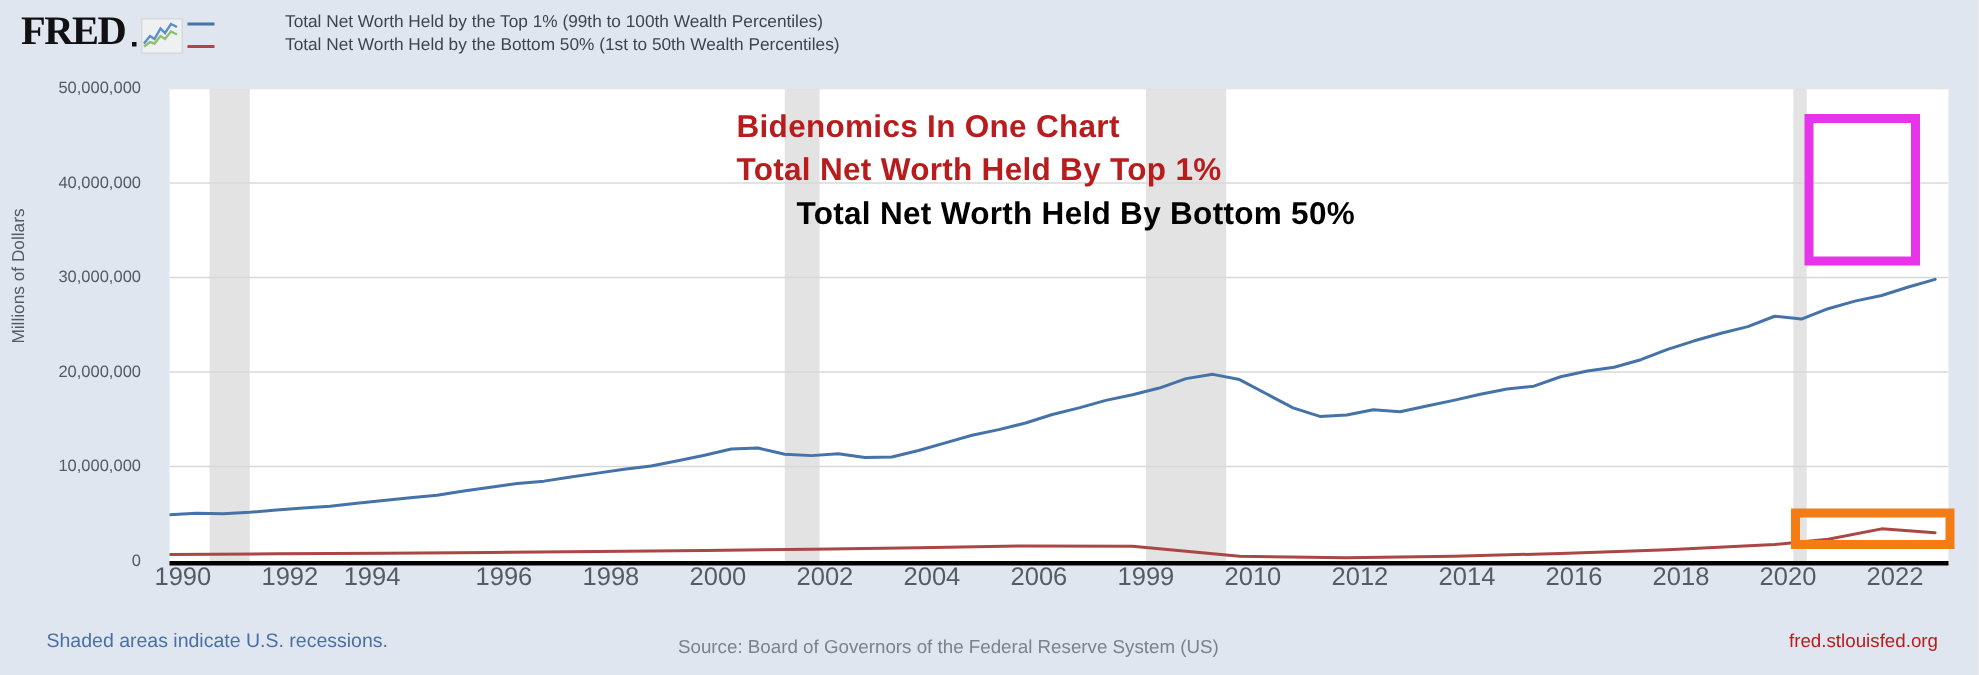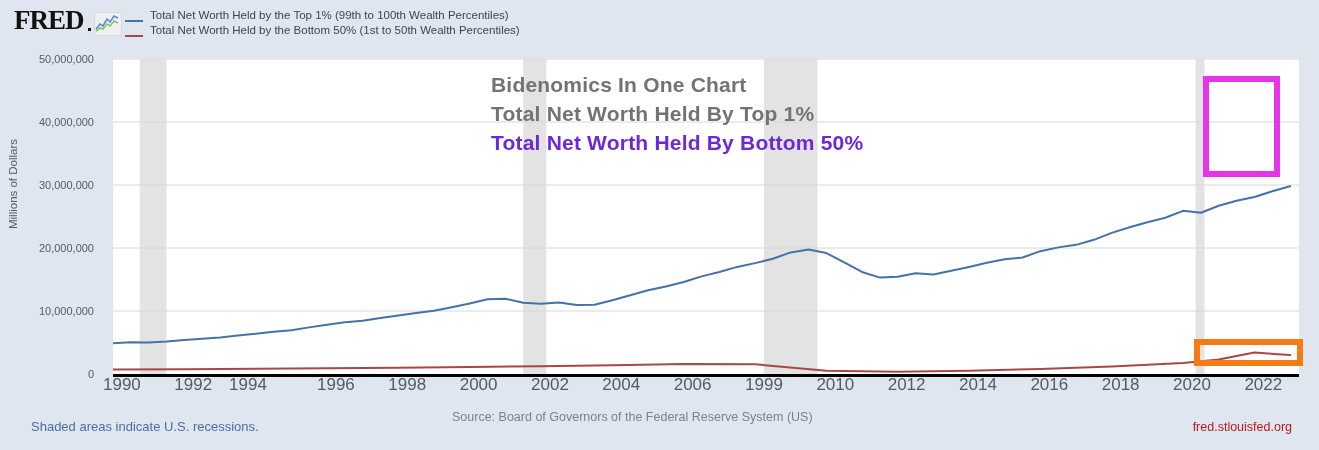--- a/index.html
+++ b/index.html
@@ -19,21 +19,21 @@
     position:absolute;left:0;top:1px;
     font-family:Liberation Serif, serif;
     font-weight:bold;font-size:27px;letter-spacing:-1px;
     color:#111;line-height:27px;
   }
   .fred-dot{position:absolute;left:74px;top:22px;width:3px;height:3px;background:#111;}
   .fred-spark{position:absolute;left:80px;top:6px;width:26px;height:22px;background:#eef0f2;border:1px solid #d5d8dc;}
   .fred-spark svg{display:block;}
 
   .legend{position:absolute;left:125px;top:9px;}
-  .legend-row{height:13px;display:flex;align-items:flex-end;margin-bottom:2px;}
+  .legend-row{height:13px;display:flex;align-items:center;margin-bottom:2px;gap:40px;}
   .legend-swatch{width:18px;height:2px;margin-right:7px;flex:0 0 auto;}
   .legend-label{font-size:11.5px;color:#3d4450;white-space:nowrap;line-height:13px;}
 
   
   .plot-wrap{position:absolute;left:113px;top:59px;width:1186px;height:315px;background:#ffffff;}
   .plot-svg{position:absolute;left:0;top:0;}
 
   .yaxis{position:absolute;left:0px;top:52px;width:106px;height:330px;}
   .ytick{position:absolute;right:4px;font-size:11px;color:#555b63;text-align:right;
          width:106px;padding-right:8px;box-sizing:border-box;line-height:12px;}
@@ -43,32 +43,32 @@
     font-size:11.5px;color:#555b63;text-align:center;
   }
   .xaxis{position:absolute;left:113px;top:378px;width:1186px;height:20px;}
   .xtick{position:absolute;top:0;font-size:17px;color:#555b63;
          transform:translateX(-50%);line-height:14px;white-space:nowrap;}
   .axis-line{position:absolute;left:113px;top:374px;width:1186px;height:3px;background:#000;}
 
   
   .annot{position:absolute;left:491px;top:70px;}
   .annot div{font-size:21px;font-weight:bold;line-height:29px;white-space:nowrap;letter-spacing:.2px;}
-  .annot .l1,.annot .l2{color:#737373;}
-  .annot .l3{color:#6d28d9;}
+  .annot .l1,.annot .l2{color:#b91c1c;}
+  .annot .l3{color:#000000;margin-left:40px;}
 
   
   .hl-box{position:absolute;box-sizing:border-box;background:transparent;}
   .hl-magenta{left:1203px;top:76px;width:77px;height:101px;border:6px solid #e834e8;}
   .hl-orange{left:1194px;top:339px;width:109px;height:27px;border:6px solid #f57c15;}
 
   
   .footer{position:absolute;left:0;top:406px;width:1319px;height:44px;}
   .foot-left{position:absolute;left:31px;top:13px;font-size:13px;color:#4a6fa5;}
-  .foot-mid{position:absolute;left:452px;top:4px;font-size:12.5px;color:#7a828c;}
+  .foot-mid{position:absolute;left:452px;top:18px;font-size:12.5px;color:#7a828c;}
   .foot-right{position:absolute;right:27px;top:14px;font-size:12.5px;color:#b91c1c;}
 </style>
 </head>
 <body>
 
 <div class="fred-root">
 
   <div class="header">
     <div class="fred-logo">
       <div class="fred-word">FRED</div>

